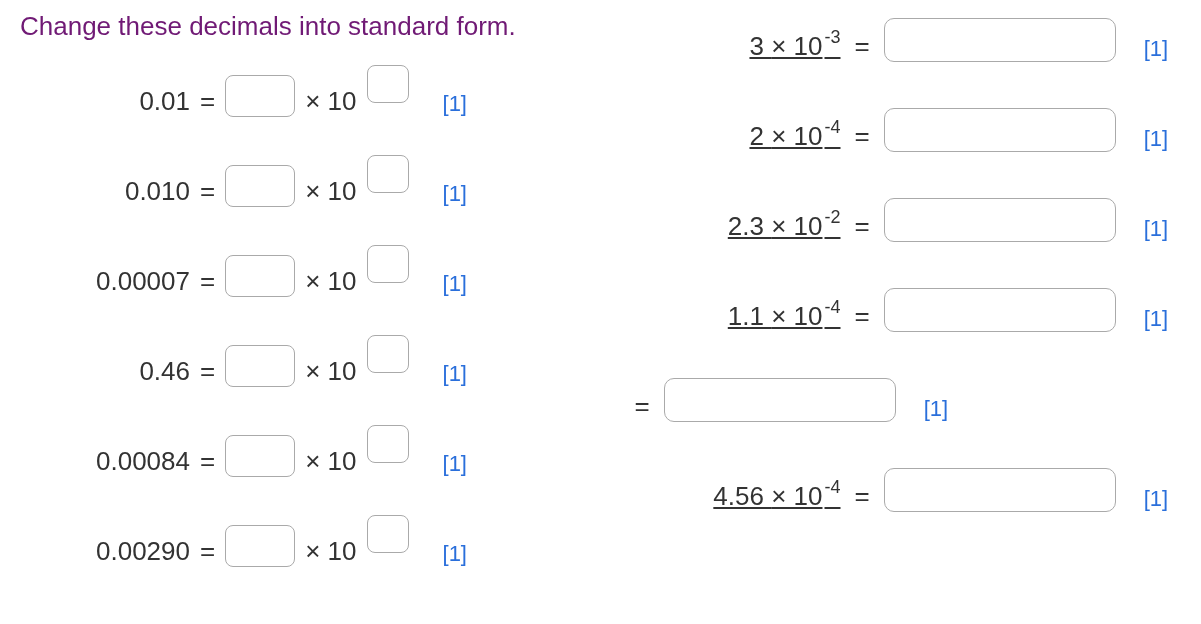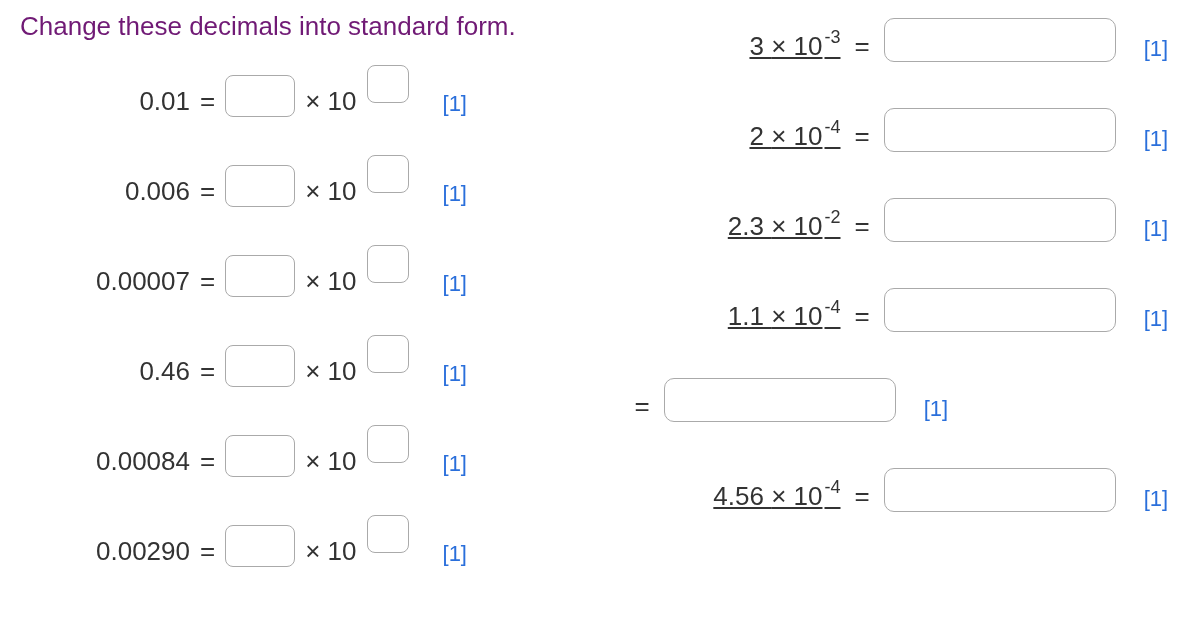--- a/index.html
+++ b/index.html
@@ -116,21 +116,21 @@
       <div class="row">
         <span class="decimal">0.01</span>
         <span class="eq">=</span>
         <span class="input-coef"></span>
         <span class="times10">× 10</span>
         <span class="input-exp"></span>
         <span class="mark">[1]</span>
       </div>
 
       <div class="row">
-        <span class="decimal">0.006</span>
+        <span class="decimal">0.010</span>
         <span class="eq">=</span>
         <span class="input-coef"></span>
         <span class="times10">× 10</span>
         <span class="input-exp"></span>
         <span class="mark">[1]</span>
       </div>
 
       <div class="row">
         <span class="decimal">0.00007</span>
         <span class="eq">=</span>

